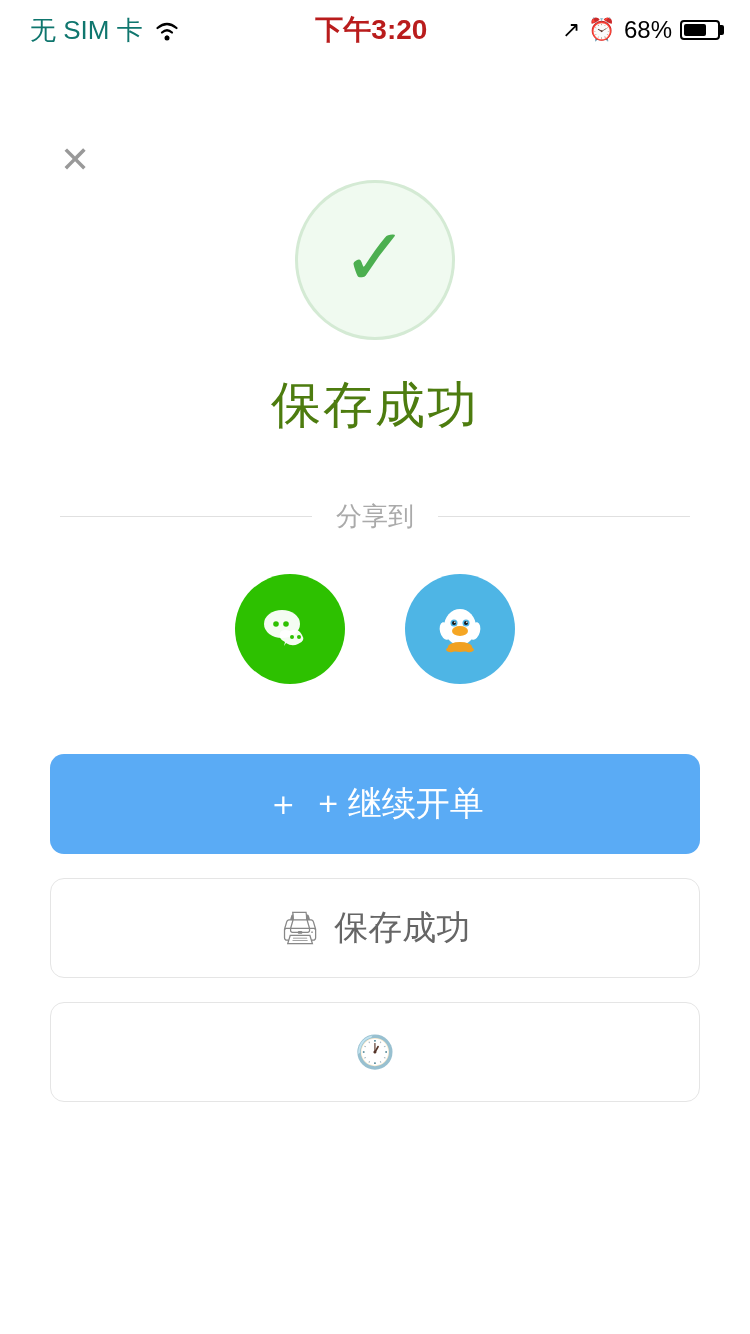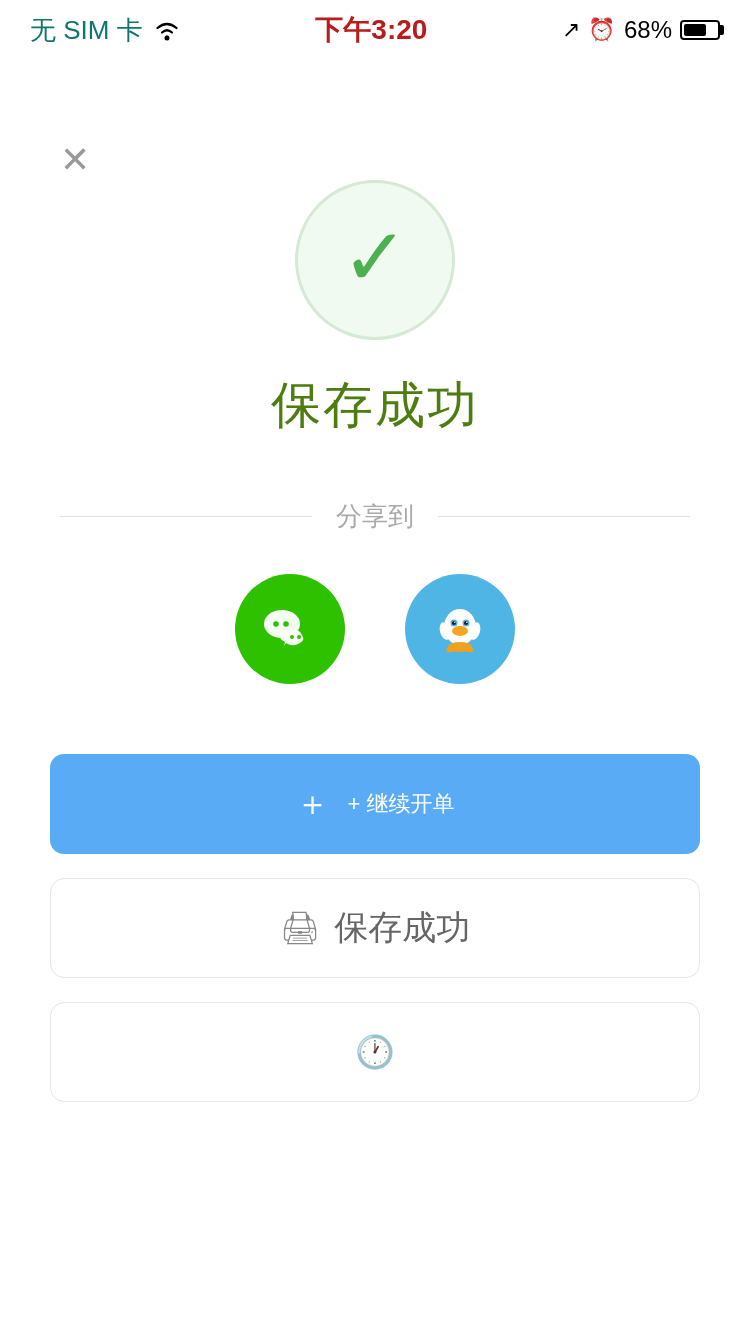--- a/index.html
+++ b/index.html
@@ -294,21 +294,21 @@
         <ellipse cx="22" cy="50" rx="6" ry="3" fill="#f0a020" transform="rotate(-10 22 50)"></ellipse>
         <ellipse cx="38" cy="50" rx="6" ry="3" fill="#f0a020" transform="rotate(10 38 50)"></ellipse>
       </svg>
     </div>
   </div>
 
   <div class="actions">
 
     <button class="action-btn action-btn-primary">
       <span style="font-size:34px; margin-right:4px;">＋</span>
-      <span style="font-size:22px;text-align:right;">+ 继续开单</span>
+      <span style="font-size:34px;text-align:right;">+ 继续开单</span>
     </button>
 
     <button class="action-btn action-btn-secondary">
       <span style="font-size:32px; color:#888;">🖨</span>
       <span>保存成功</span>
     </button>
 
     <button class="action-btn action-btn-secondary">
       <span style="font-size:32px; color:#888;">🕐</span>
     </button>

